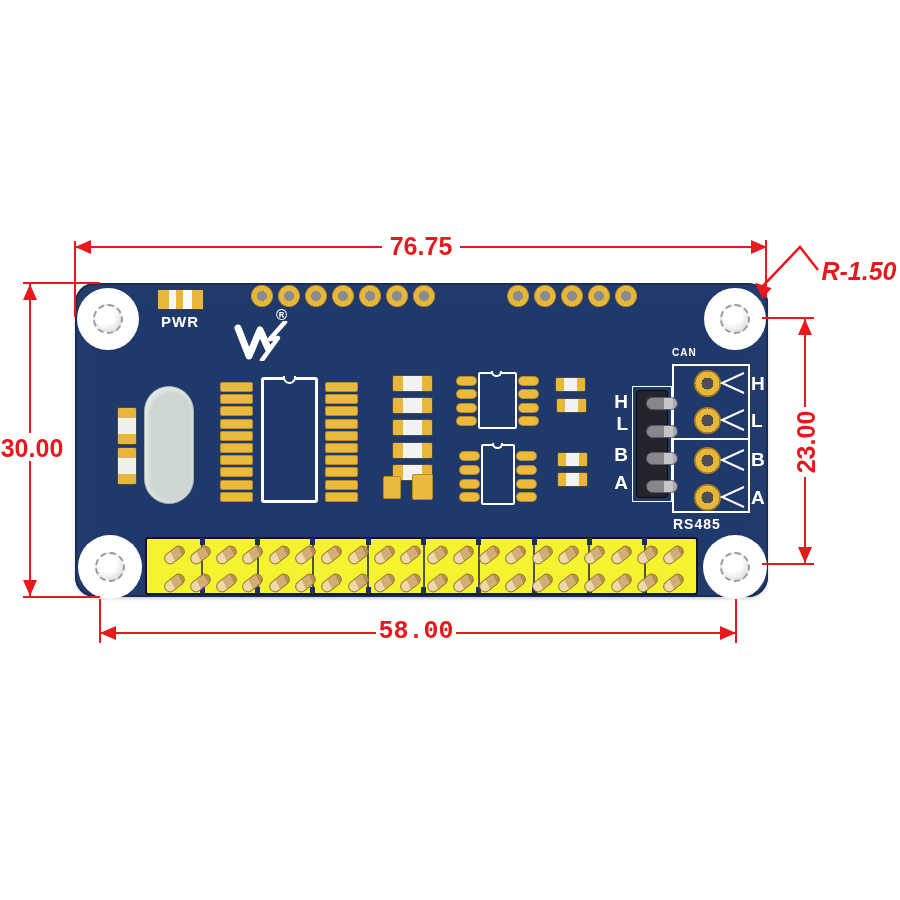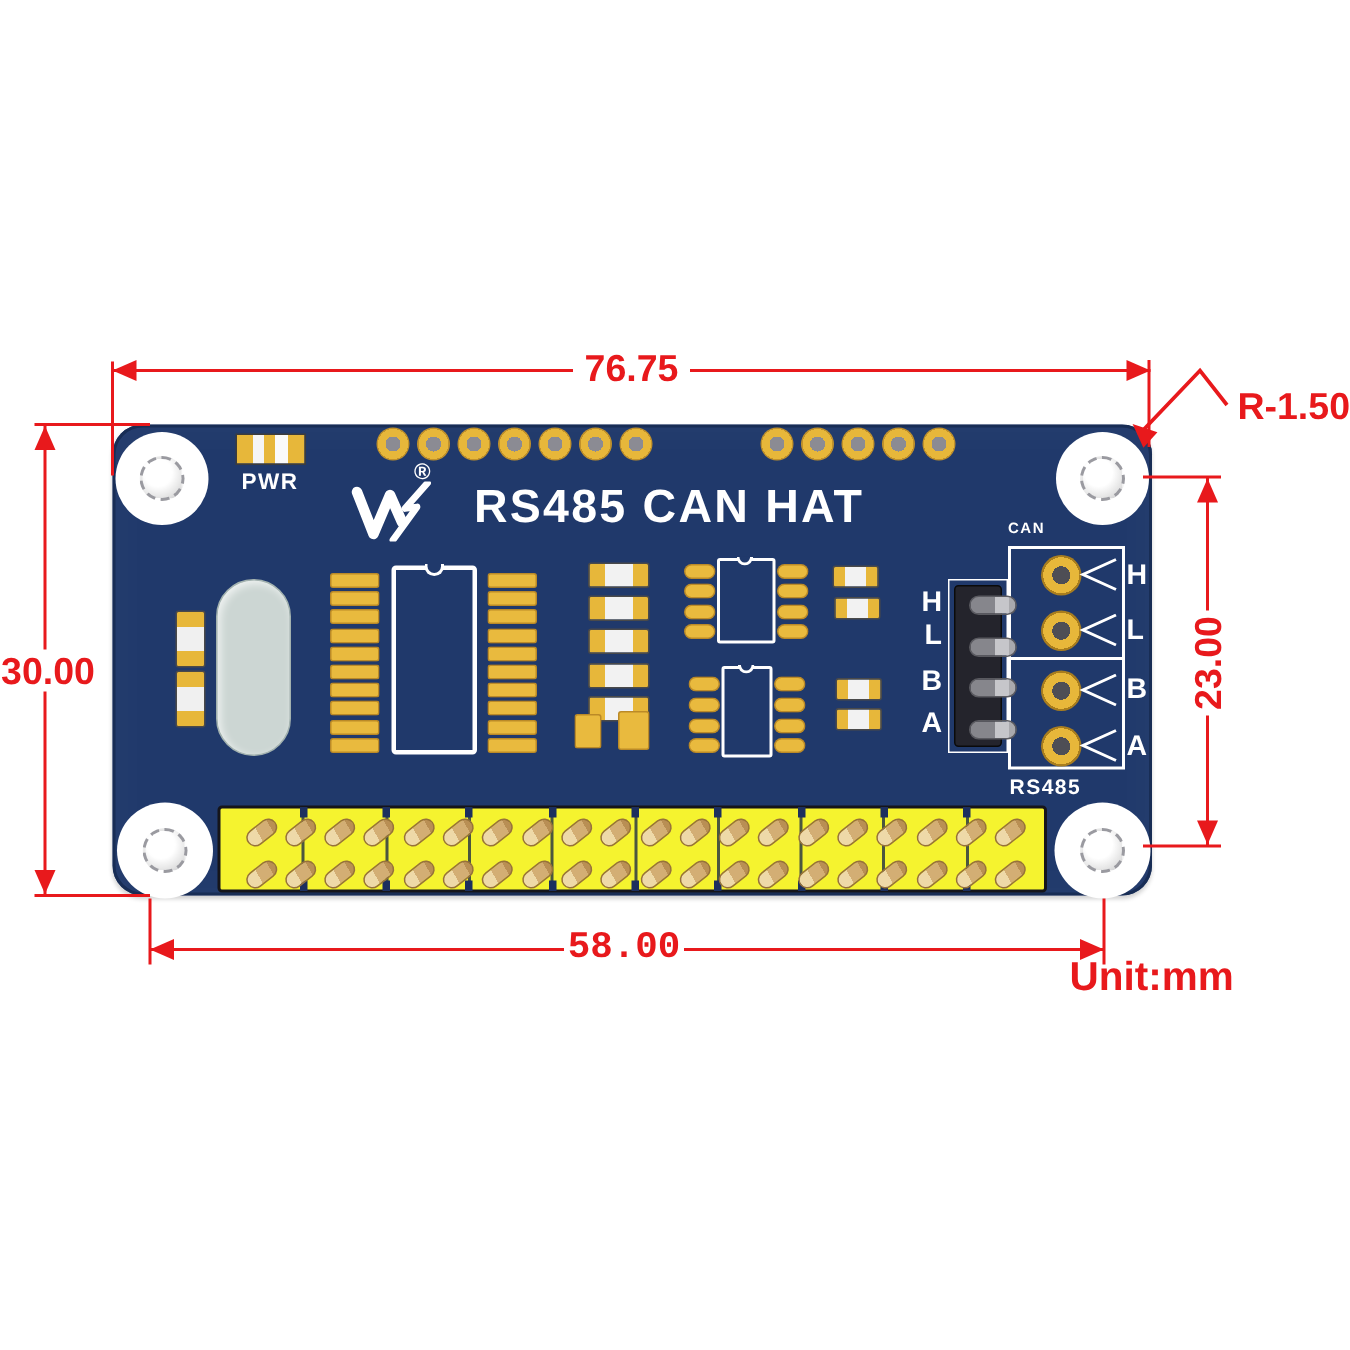--- a/index.html
+++ b/index.html
@@ -52,21 +52,20 @@
   <div class="abs" style="left:157px;top:289px;width:47px;height:21px;border:1px solid #3c3c3c;box-sizing:border-box;
        background:linear-gradient(90deg,#e7b73a 0 24%,#f5f5f5 24% 40%,#e7b73a 40% 56%,#fafafa 56% 76%,#e7b73a 76% 100%);"></div>
   <div class="abs silk" style="left:156px;top:313px;width:48px;font-size:15px;text-align:center;letter-spacing:1px;">PWR</div>
 
   <svg class="abs" style="left:233px;top:321px;" width="64" height="40" viewBox="0 0 64 40">
     <polyline points="5,7 16,35 27,9 35,27" fill="none" stroke="#fff" stroke-width="7" stroke-linecap="round" stroke-linejoin="round"></polyline>
     <polyline points="52,1 37,18 45,17 29,39" fill="none" stroke="#fff" stroke-width="4.5" stroke-linecap="round" stroke-linejoin="round"></polyline>
   </svg>
   <div class="abs silk" style="left:276px;top:306px;font-size:15px;">®</div>
 
-  <div class="abs silk" style="left:316px;top:320px;font-size:31px;letter-spacing:1.5px;">RS485 CAN HAT</div>
 
   <div class="abs" style="left:144px;top:386px;width:50px;height:118px;background:#ccd6d3;border:1px solid #a3b2af;
        border-radius:25px;box-sizing:border-box;box-shadow:inset 2px 2px 6px rgba(255,255,255,.7);"></div>
 
   <div class="abs icbox" style="left:261px;top:377px;width:57px;height:126px;"></div>
   <div class="abs notch" style="left:283px;top:376px;width:13px;height:8px;"></div>
 
   <div class="abs icbox8" style="left:478px;top:372px;width:39px;height:57px;"></div>
   <div class="abs notch" style="left:491px;top:371px;width:11px;height:6px;"></div>
   <div class="abs icbox8" style="left:481px;top:444px;width:34px;height:61px;"></div>
@@ -164,21 +163,21 @@
   <div class="abs dline" style="left:74px;top:241px;width:2px;height:76px;"></div>
   <div class="abs dline" style="left:765px;top:240px;width:2px;height:58px;"></div>
   <div class="abs arrL" style="left:75px;top:240px;"></div>
   <div class="abs arrR" style="left:751px;top:240px;"></div>
   <div class="abs dtxt" style="left:382px;top:231px;width:78px;height:30px;">76.75</div>
 
   <svg class="abs" style="left:754px;top:242px;" width="70" height="52" viewBox="0 0 70 52">
     <polyline points="5,48 46,5 64,28" fill="none" stroke="#e8191c" stroke-width="2.5"></polyline>
   </svg>
   <div class="abs arrL" style="left:753px;top:281px;transform:rotate(42deg);"></div>
-  <div class="abs dtxt" style="left:818px;top:256px;width:82px;background:transparent;text-align:right;">R-1.50</div>
+  <div class="abs dtxt" style="left:818px;top:256px;width:82px;background:transparent;text-align:center;font-style:italic;">R-1.50</div>
 
   <div class="abs dline" style="left:29px;top:284px;width:2px;height:313px;"></div>
   <div class="abs dline" style="left:23px;top:282px;width:77px;height:2px;"></div>
   <div class="abs dline" style="left:23px;top:596px;width:77px;height:2px;"></div>
   <div class="abs arrU" style="left:23px;top:284px;"></div>
   <div class="abs arrD" style="left:23px;top:580px;"></div>
   <div class="abs dtxt" style="left:0px;top:433px;width:64px;height:28px;">30.00</div>
 
   <div class="abs dline" style="left:762px;top:317px;width:52px;height:2px;"></div>
   <div class="abs dline" style="left:762px;top:563px;width:52px;height:2px;"></div>
@@ -187,21 +186,20 @@
   <div class="abs arrD" style="left:798px;top:547px;"></div>
   <div class="abs dtxt" style="left:770px;top:428px;width:70px;height:28px;transform:rotate(-90deg);">23.00</div>
 
   <div class="abs dline" style="left:99px;top:599px;width:2px;height:44px;"></div>
   <div class="abs dline" style="left:735px;top:599px;width:2px;height:44px;"></div>
   <div class="abs dline" style="left:100px;top:632px;width:636px;height:2px;"></div>
   <div class="abs arrL" style="left:100px;top:626px;"></div>
   <div class="abs arrR" style="left:720px;top:626px;"></div>
   <div class="abs dtxt" style="left:376px;top:617px;width:80px;height:30px;font-family:Liberation Mono, monospace;">58.00</div>
 
-  <div class="abs" style="left:713px;top:636px;font-size:27px;font-weight:bold;color:#e8191c;">Unit:mm</div>
 <div class="pad-round abs" style="left: 251px; top: 285px; width: 22px; height: 22px;"></div>
     <div class="pad-round abs" style="left: 278px; top: 285px; width: 22px; height: 22px;"></div>
     <div class="pad-round abs" style="left: 305px; top: 285px; width: 22px; height: 22px;"></div>
     <div class="pad-round abs" style="left: 332px; top: 285px; width: 22px; height: 22px;"></div>
     <div class="pad-round abs" style="left: 359px; top: 285px; width: 22px; height: 22px;"></div>
     <div class="pad-round abs" style="left: 386px; top: 285px; width: 22px; height: 22px;"></div>
     <div class="pad-round abs" style="left: 413px; top: 285px; width: 22px; height: 22px;"></div>
     <div class="pad-round abs" style="left: 507px; top: 285px; width: 22px; height: 22px;"></div>
     <div class="pad-round abs" style="left: 534px; top: 285px; width: 22px; height: 22px;"></div>
     <div class="pad-round abs" style="left: 561px; top: 285px; width: 22px; height: 22px;"></div>

